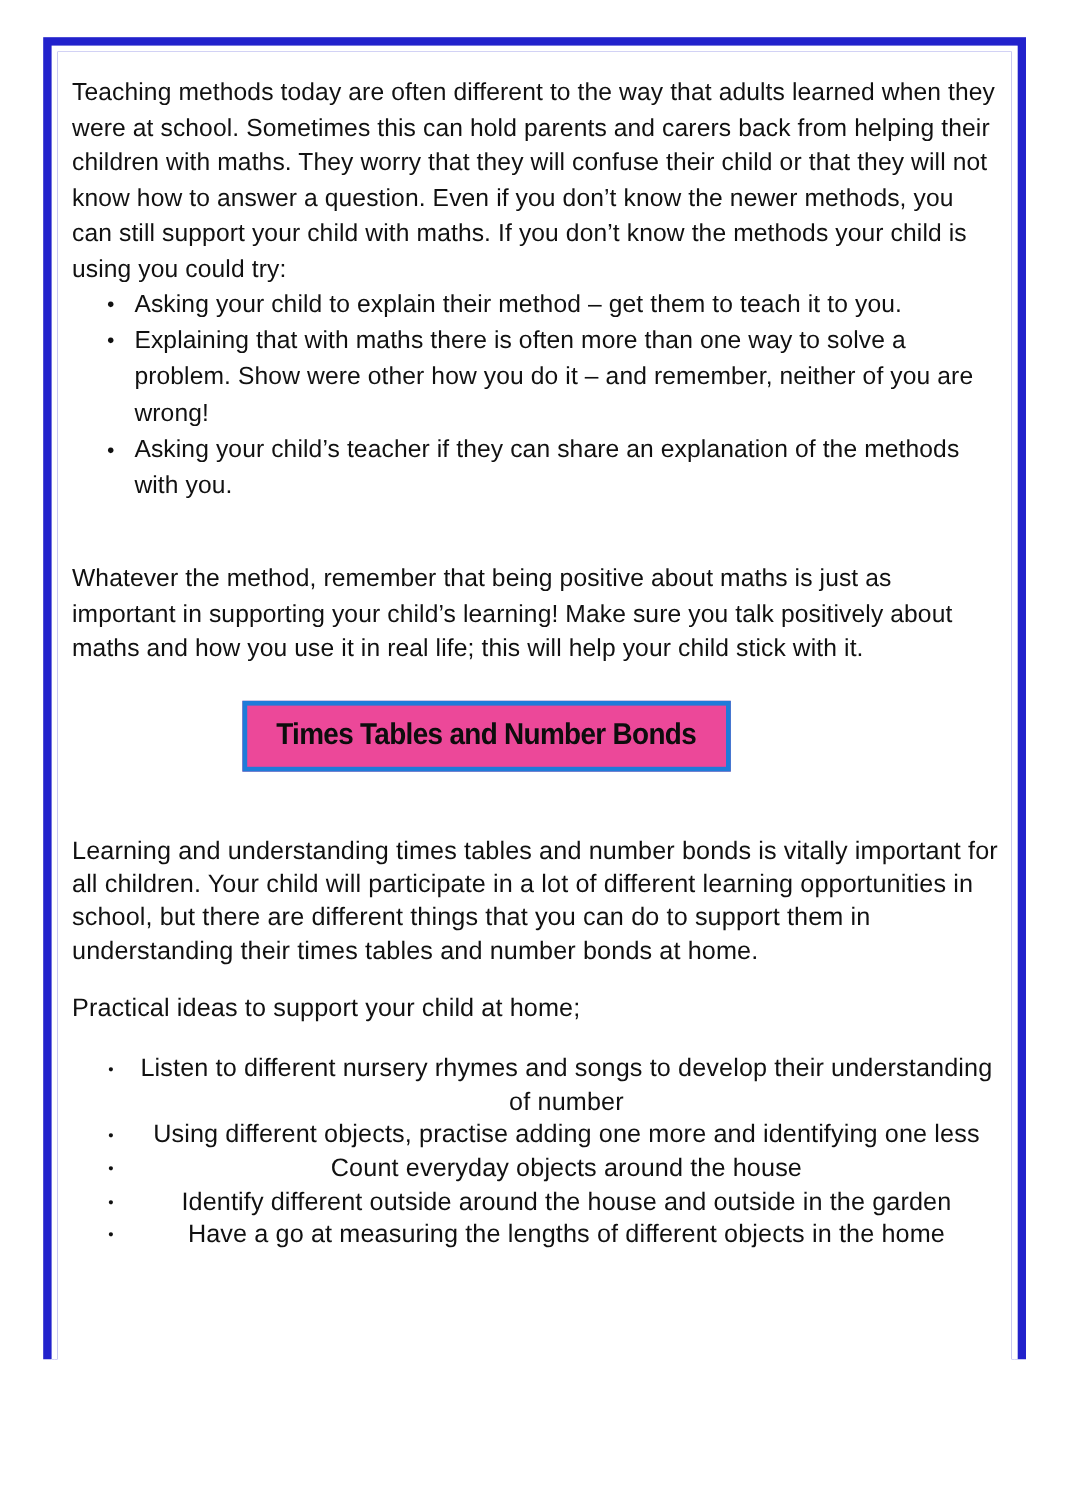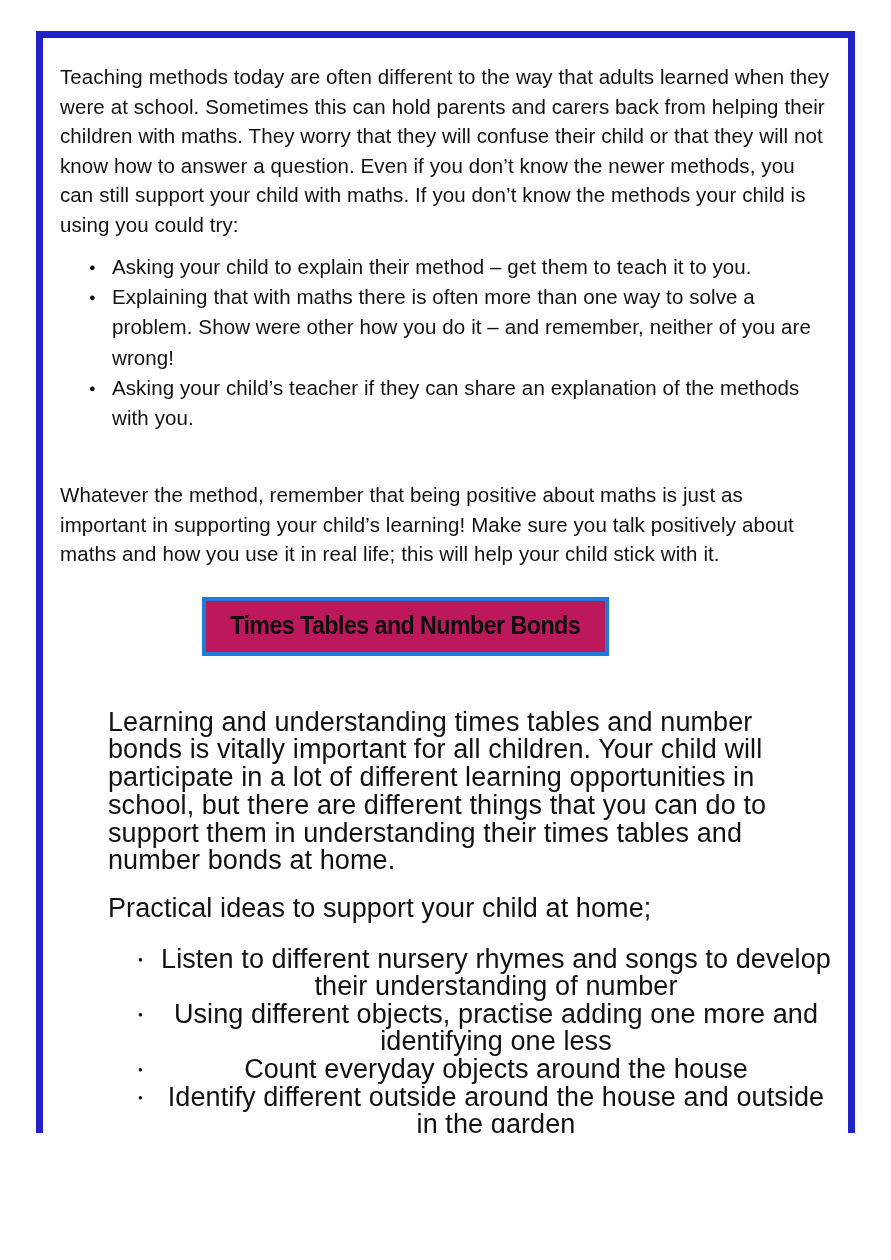--- a/index.html
+++ b/index.html
@@ -40,21 +40,20 @@
   .body-text {
     color: #111111;
     font-size: 20.5px;
     line-height: 29.5px;
     letter-spacing: 0.1px;
   }
   .para { margin: 0; }
   .p1 { margin-top: 2px; }
   .list1 {
     list-style: none;
-    margin-top: 13px;
     padding-left: 52px;
   }
   .list1 li {
     position: relative;
     line-height: 30.2px;
   }
   .list1 li::before {
     content: "●";
     position: absolute;
     left: -23px;
@@ -62,36 +61,35 @@
     font-size: 11px;
     line-height: 30.2px;
   }
   .p2 { margin-top: 47px; }
   .heading-box {
     margin-top: 28px;
     margin-left: 142px;
     width: 407px;
     height: 59px;
     border: 4px solid #1f7bd9;
-    background: #be185d;
+    background: #ec4899;
     display: flex;
     align-items: center;
     justify-content: center;
   }
   .heading-text {
     font-weight: bold;
     font-size: 25px;
     letter-spacing: -0.6px;
     color: #0d0d0d;
     transform: scaleX(0.93);
   }
   .section2 {
-    font-size: 27px;
+    font-size: 21px;
     line-height: 27.7px;
-    margin-left: 48px;
   }
   .p3 { margin-top: 53px; }
   .p4 { margin-top: 20px; }
   .list2 {
     list-style: none;
     margin-top: 23px;
     padding-left: 52px;
     text-align: center;
   }
   .list2 li {

